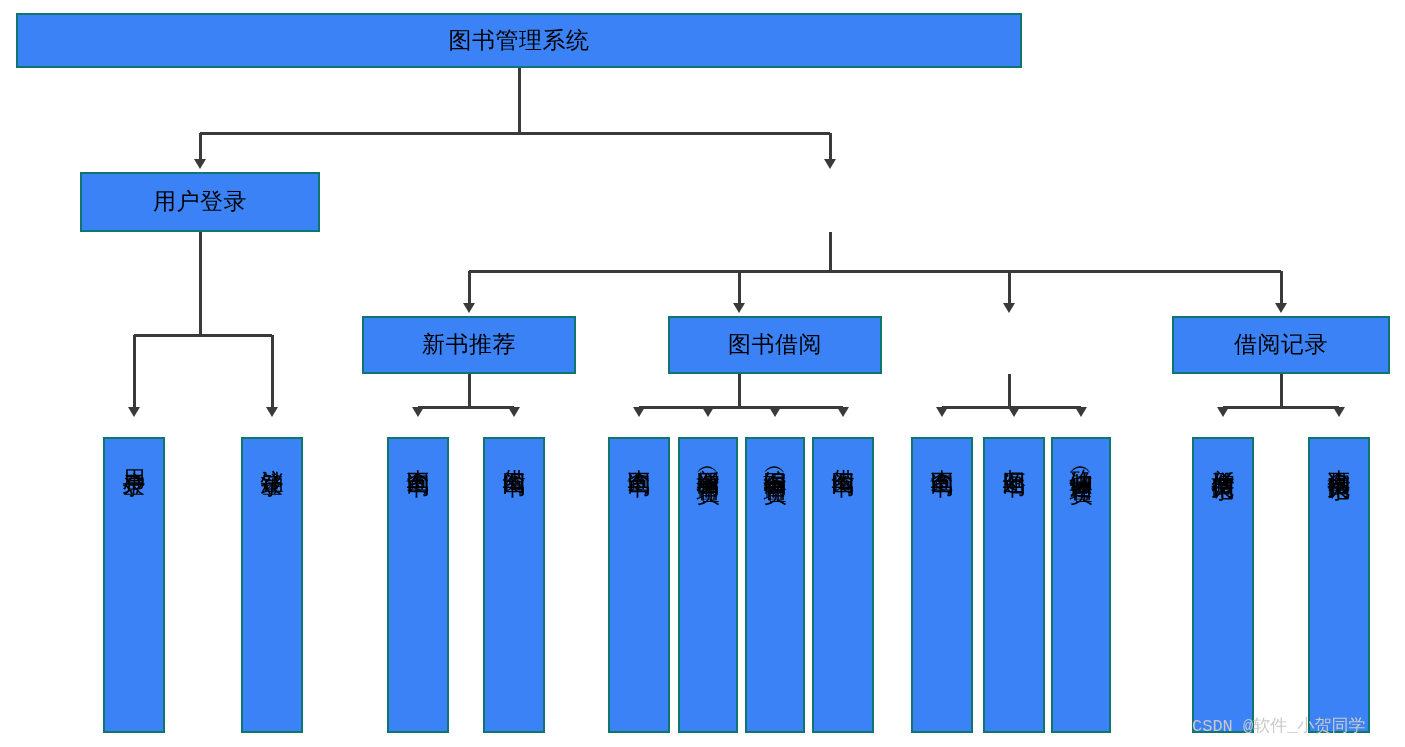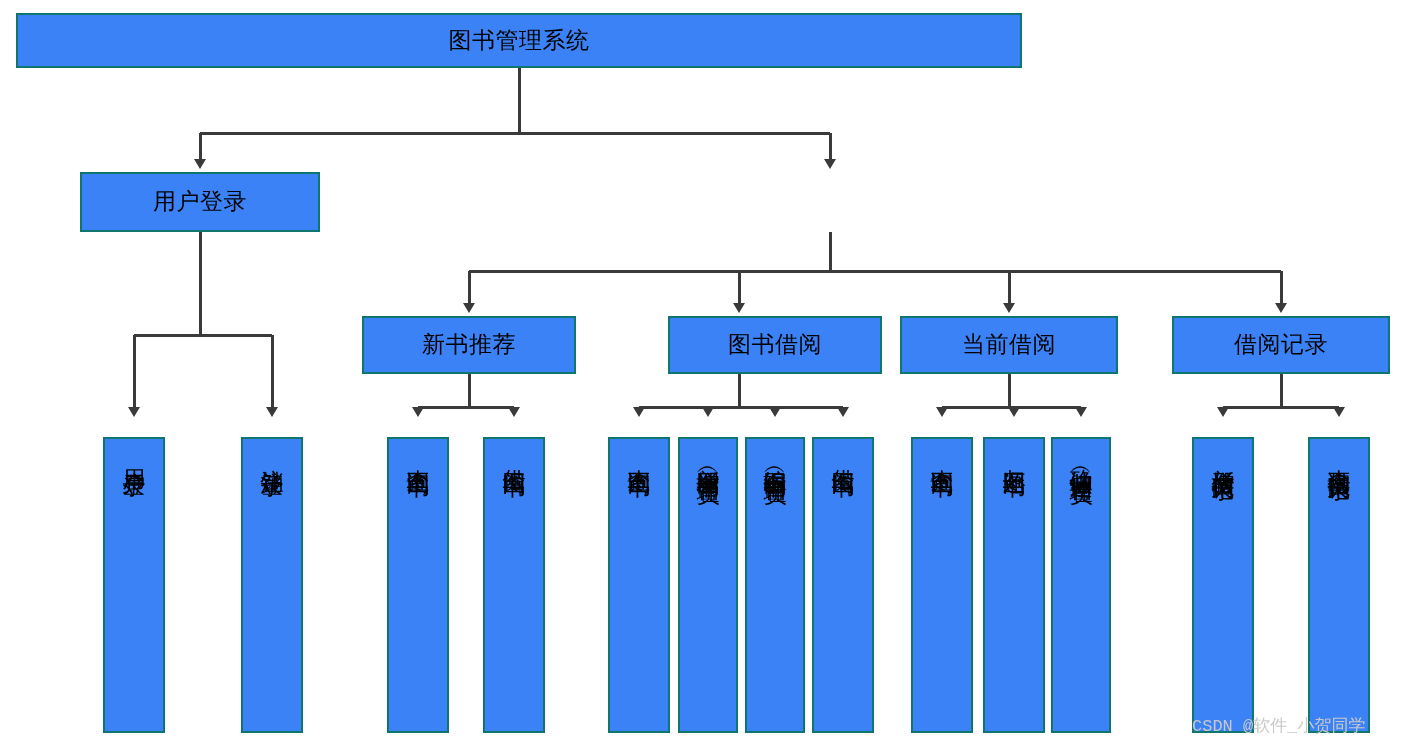--- a/index.html
+++ b/index.html
@@ -133,23 +133,20 @@
   <div class="node horizontal" style="left:80px; top:172px; width:240px; height:60px;">
     <span class="node-label">用户登录</span>
   </div>
 
   <div class="node horizontal" style="left:362px; top:316px; width:214px; height:58px;">
     <span class="node-label">新书推荐</span>
   </div>
   <div class="node horizontal" style="left:632px; top:316px; width:214px; height:58px;margin-left:36px;">
     <span class="node-label">图书借阅</span>
   </div>
-  <div class="node horizontal" style="left:900px; top:316px; width:218px; height:58px;">
-    <span class="node-label">当前借阅</span>
-  </div>
   <div class="node horizontal" style="left:1172px; top:316px; width:218px; height:58px;justify-content:center;">
     <span class="node-label">借阅记录</span>
   </div>
 
   <div class="node vertical" style="left:103px; top:437px; width:62px; height:296px;">
     <span class="node-label">用户登录</span>
   </div>
   <div class="node vertical" style="left:241px; top:437px; width:62px; height:296px;">
     <span class="node-label">注销登录</span>
   </div>

